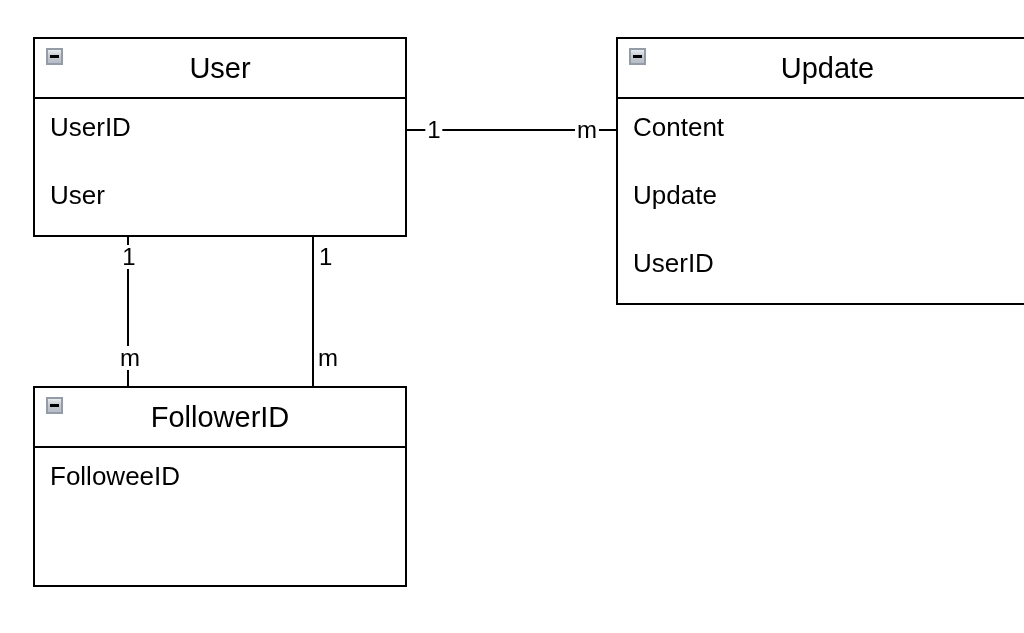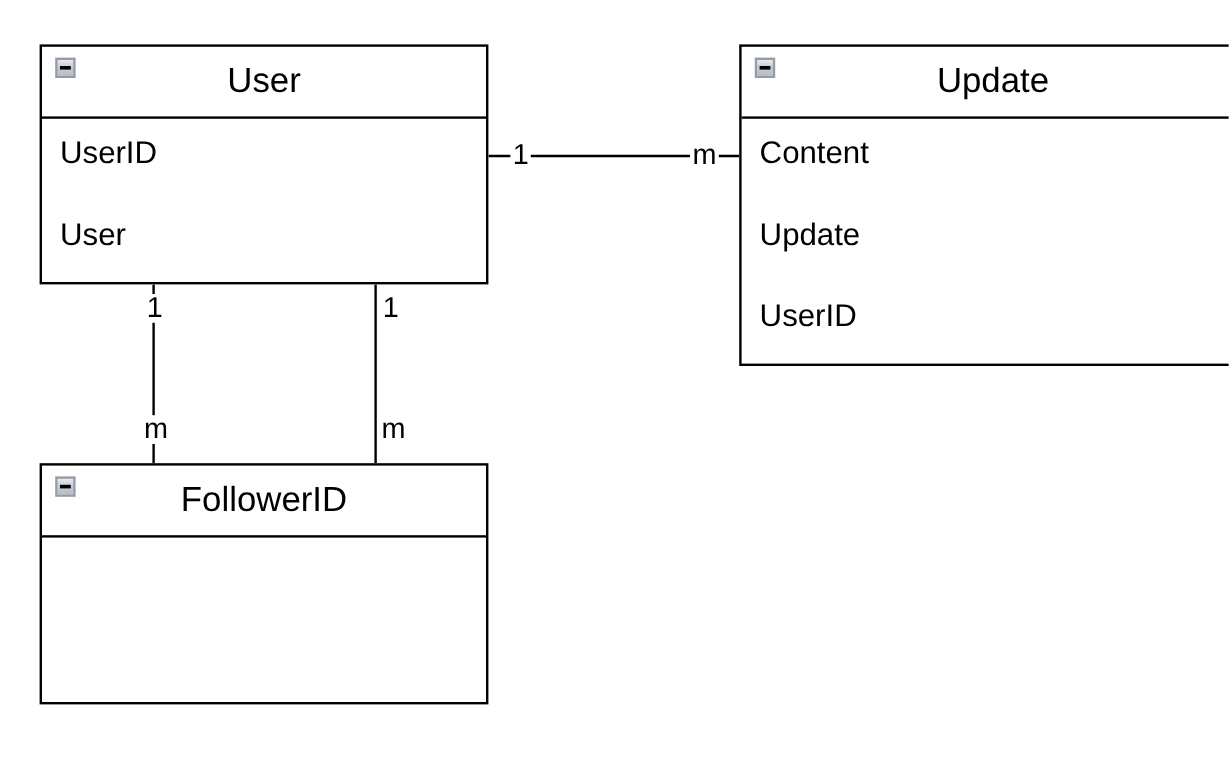--- a/index.html
+++ b/index.html
@@ -140,16 +140,17 @@
   </div>
 
   <div class="entity" style="left:33px; top:386px; width:374px; height:201px">
     <div class="entity-header">
       <span class="collapse-btn">
         <span class="minus-bar"></span>
       </span>
       <span class="entity-title">FollowerID</span>
     </div>
     <div class="entity-body">
+      <div class="entity-field">FolloweeID</div>
     </div>
   </div>
 
 </div>
 
 </body></html>

